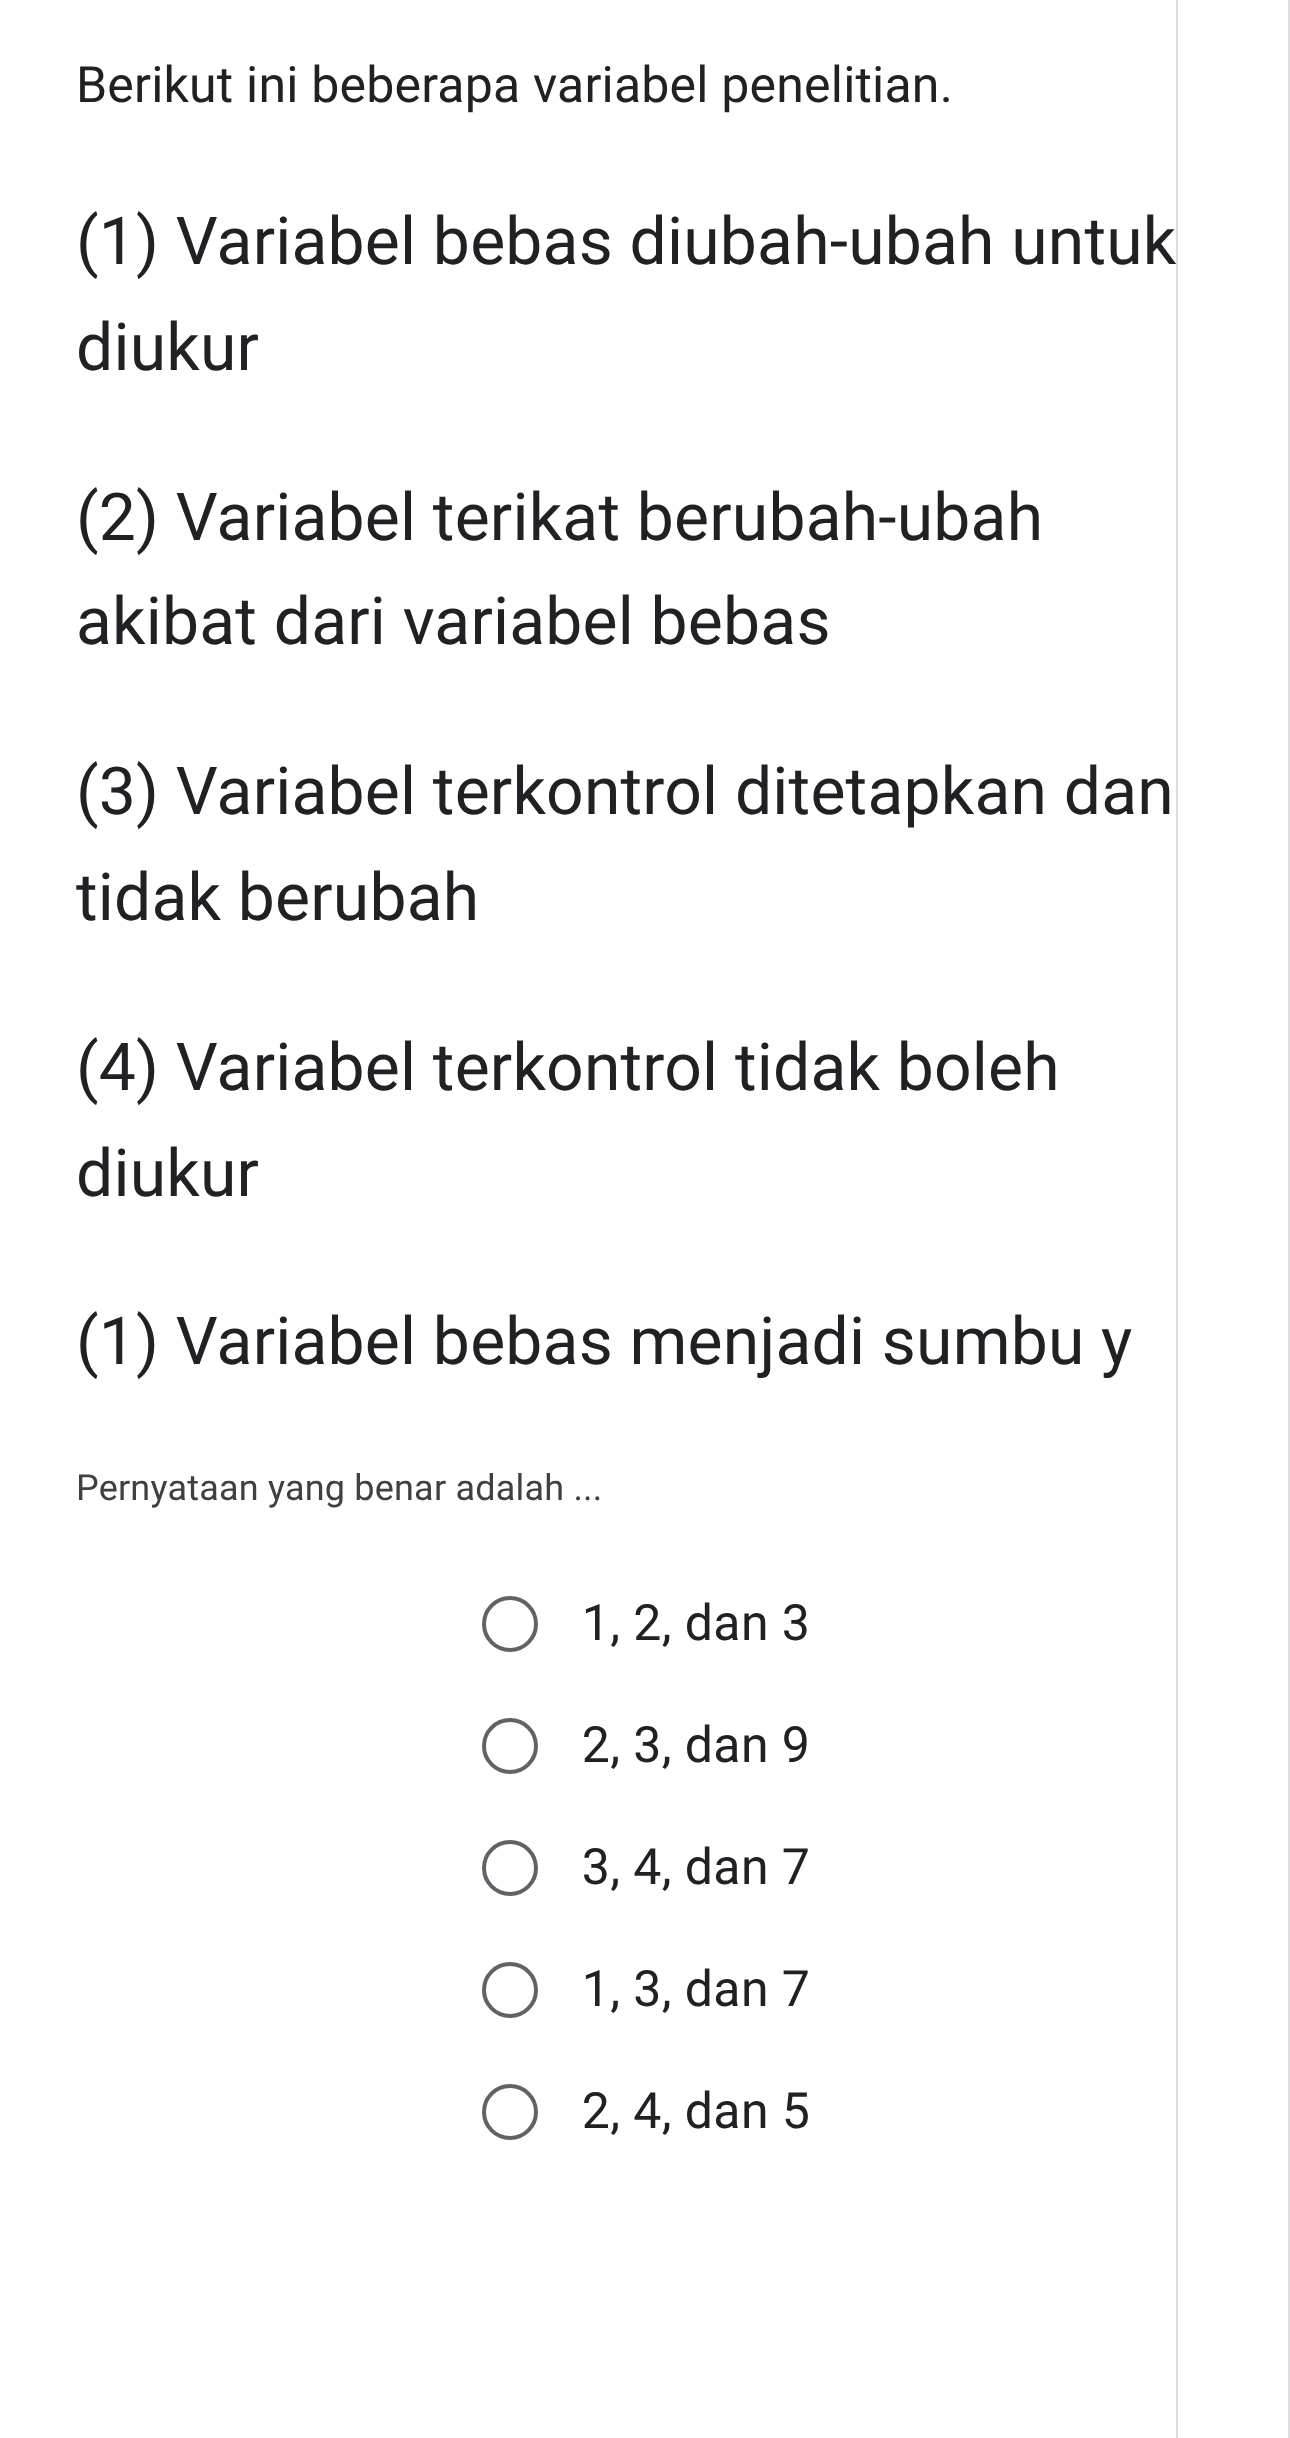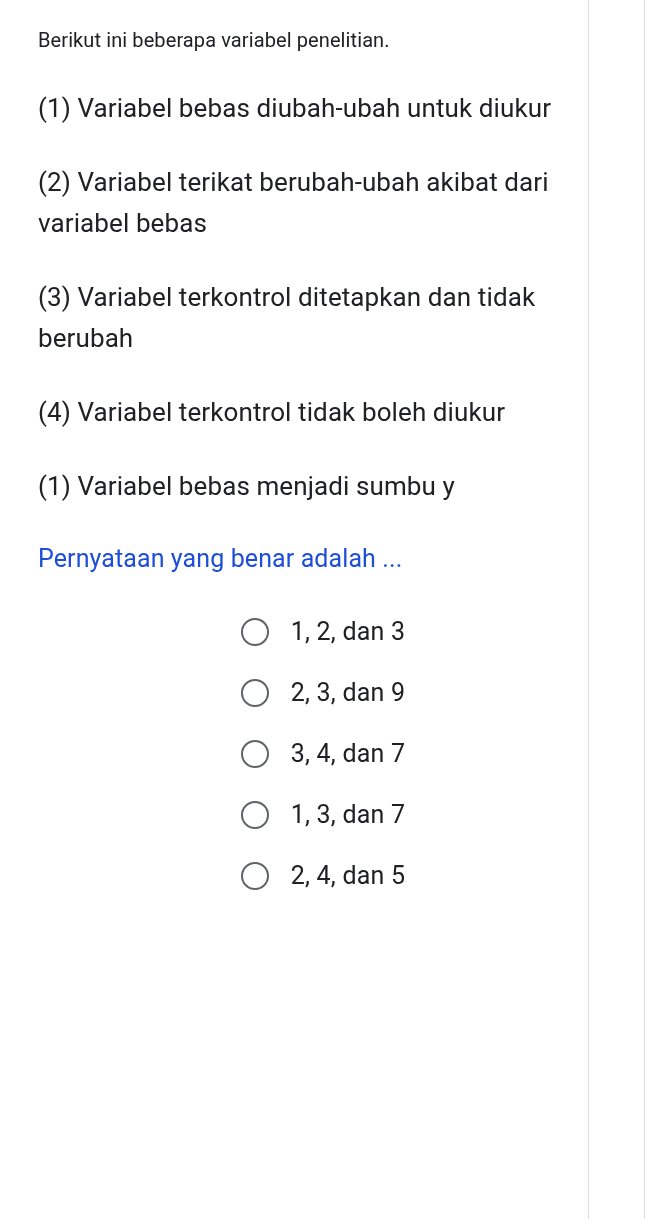--- a/index.html
+++ b/index.html
@@ -14,37 +14,37 @@
       height: 1219px;
       position: relative;
       color: #202124;
     }
     .content {
       padding: 24px 38px 24px 38px;
       border-right: 1px solid #dadce0;
       height: 100%;
     }
     .question-text {
-      font-size: 20px;
+      font-size: 25px;
       line-height: 1.6;
       color: #202124;
       margin-bottom: 32px;
       letter-spacing: 0.1px;
     }
     .statement {
-      font-size: 26px;
+      font-size: 33px;
       line-height: 1.6;
       color: #202124;
       margin-bottom: 32px;
       letter-spacing: 0.1px;
     }
     .closing-text {
-      font-size: 25px;
+      font-size: 18px;
       line-height: 1.6;
-      color: #1d4ed8;
+      color: #404040;
       margin-bottom: 38px;
       letter-spacing: 0.1px;
     }
     .options {
       display: flex;
       flex-direction: column;
       gap: 32px;
       padding-left: 2px;
     }
     .option {

